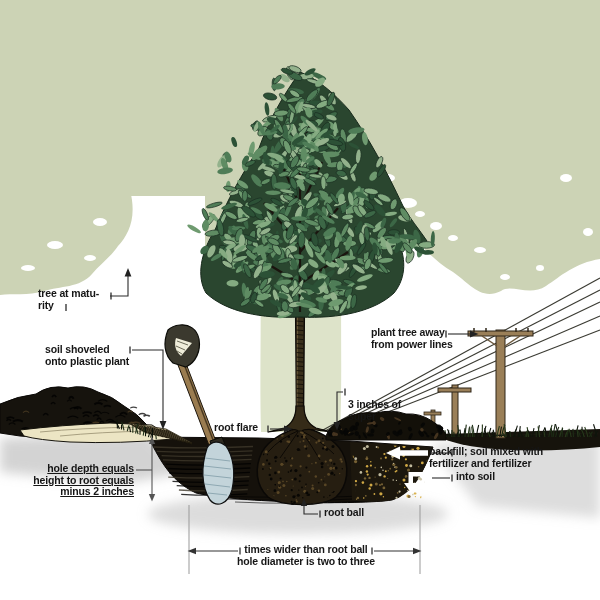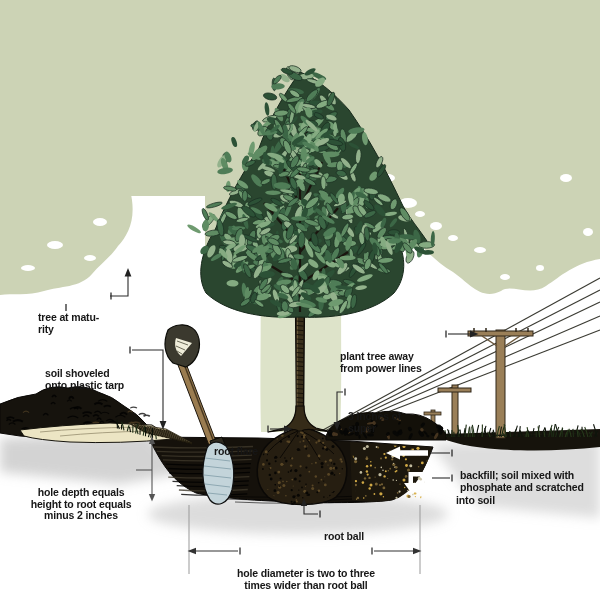--- a/index.html
+++ b/index.html
@@ -1,27 +1,27 @@
 <!DOCTYPE html>
 <html><head>
 <meta charset="utf-8">
 <style>
   html,body{margin:0;padding:0;background:#fff;}
   #stage{position:relative;width:600px;height:600px;background:#fff;overflow:hidden;
          font-family:"Liberation Sans",sans-serif;}
   #art{position:absolute;left:0;top:0;}
   .lbl{position:absolute;font:700 10.5px/11.5px "Liberation Sans",sans-serif;
-       color:#161616;letter-spacing:-0.15px;white-space:nowrap;margin-top:24px;}
+       color:#161616;letter-spacing:-0.15px;white-space:nowrap;}
   #lbl-maturity{left:38px;top:288px;}
   #lbl-tarp{left:45px;top:344px;width:96px;text-align:left;}
-  #lbl-power{left:340px;top:327px;}
-  #lbl-mulch{left:348px;top:387px;}
+  #lbl-power{left:371px;top:327px;}
+  #lbl-mulch{left:348px;top:399px;}
   #lbl-rootflare{left:214px;top:422px;}
-  #lbl-holedepth{left:28px;top:463px;width:106px;text-align:center;white-space:normal;}
-  #lbl-backfill{left:460px;top:446px;}
+  #lbl-holedepth{left:28px;top:463px;width:106px;text-align:right;white-space:normal;text-decoration:underline;}
+  #lbl-backfill{left:429px;top:446px;}
   #lbl-super{left:456px;top:471px;}
   #lbl-rootball{left:324px;top:507px;}
   #lbl-holediam{left:196px;top:544px;width:220px;text-align:center;}
 </style>
 </head>
 <body>
 
 <div id="stage">
 <svg id="art" width="600" height="600" viewBox="0 0 600 600">
   <defs>
@@ -1313,45 +1313,45 @@
     <polygon points="408.5,472 413,472 413,483 417.5,483 410.8,492.5 404,483 408.5,483"></polygon>
   </g>
 </svg>
 
 <div class="lbl" id="lbl-maturity">
   <div>tree at matu-</div>
   <div>rity</div>
 </div>
 <div class="lbl" id="lbl-tarp">
   <div>soil shoveled</div>
-  <div>onto plastic tarp</div>
+  <div>onto plastic plant</div>
 </div>
 <div class="lbl" id="lbl-power">
   <div>plant tree away</div>
   <div>from power lines</div>
 </div>
 <div class="lbl" id="lbl-mulch">
   <div>3 inches of</div>
   <div>super</div>
 </div>
 <div class="lbl" id="lbl-rootflare">
   <div>root flare</div>
 </div>
 <div class="lbl" id="lbl-holedepth">
   <div>hole depth equals</div>
   <div>height to root equals</div>
   <div>minus 2 inches</div>
 </div>
 <div class="lbl" id="lbl-backfill">
   <div>backfill; soil mixed with</div>
-  <div>phosphate and scratched</div>
+  <div>fertilizer and fertilizer</div>
 </div>
 <div class="lbl" id="lbl-super">
   <div>into soil</div>
 </div>
 <div class="lbl" id="lbl-rootball">
   <div>root ball</div>
 </div>
 <div class="lbl" id="lbl-holediam">
+  <div>times wider than root ball</div>
   <div>hole diameter is two to three</div>
-  <div>times wider than root ball</div>
 </div>
 </div>
 
 </body></html>

